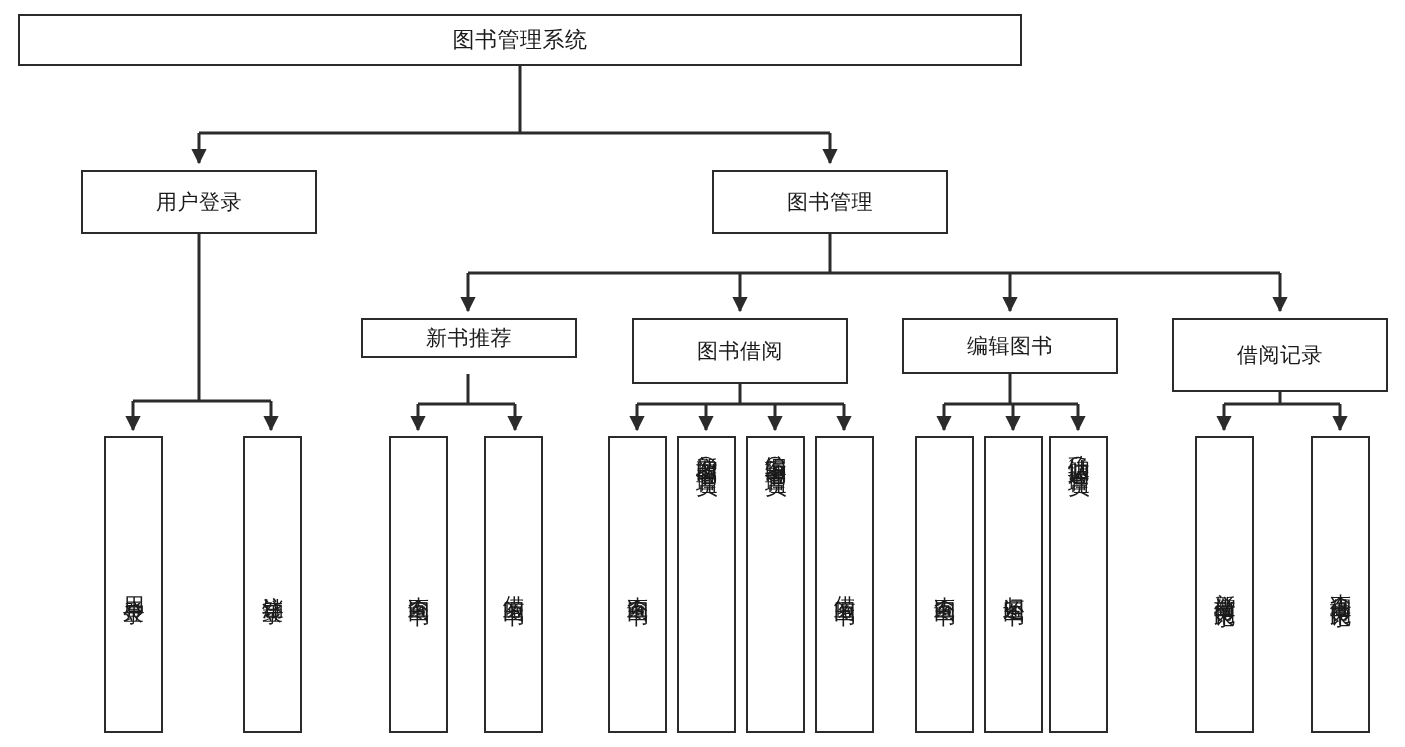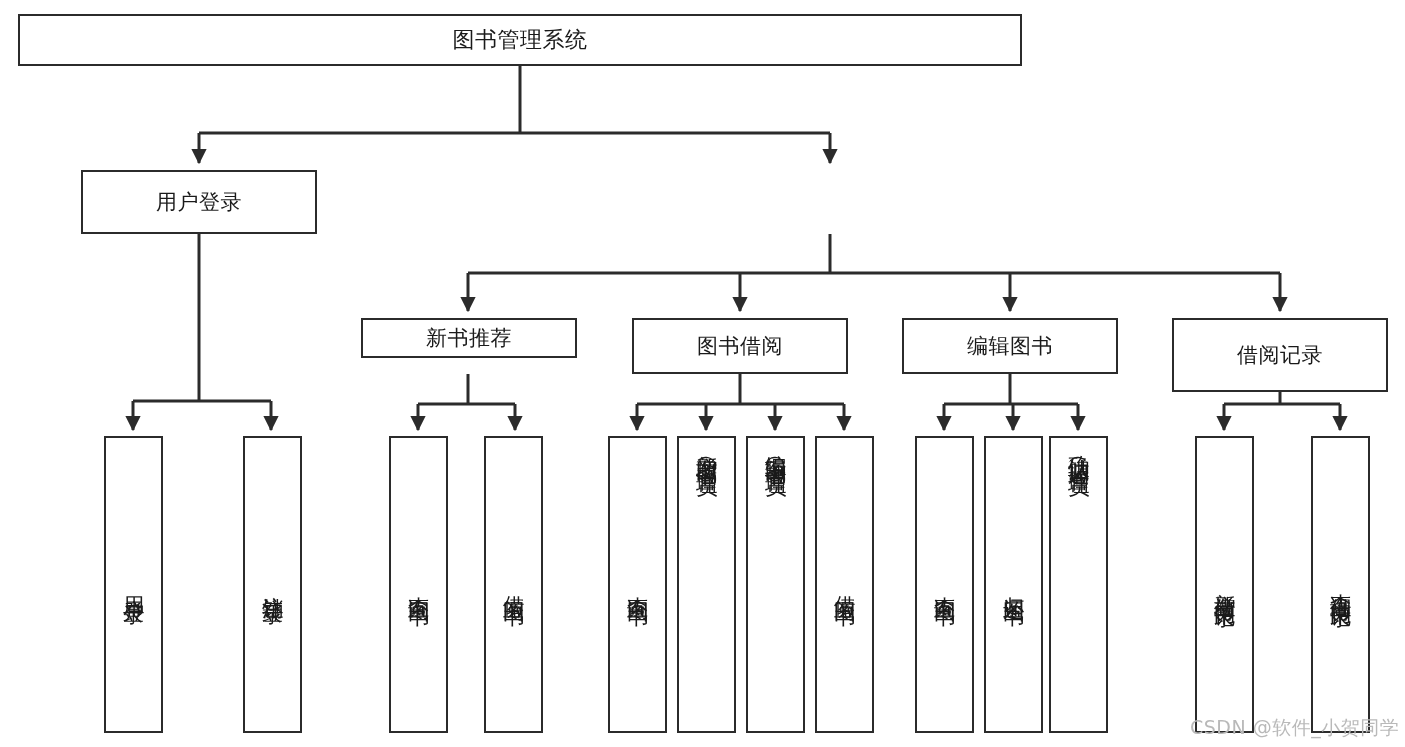--- a/index.html
+++ b/index.html
@@ -134,25 +134,28 @@
     </g>
   </svg>
 
   <div class="node horiz root" style="left:18px; top:14px; width:1004px; height:52px;">
     <span class="lbl">图书管理系统</span>
   </div>
 
   <div class="node horiz" style="left:81px; top:170px; width:236px; height:64px;">
     <span class="lbl">用户登录</span>
   </div>
+  <div class="node horiz" style="left:712px; top:170px; width:236px; height:64px;">
+    <span class="lbl">图书管理</span>
+  </div>
 
   <div class="node horiz" style="left:361px; top:318px; width:216px; height:40px;">
     <span class="lbl">新书推荐</span>
   </div>
-  <div class="node horiz" style="left:632px; top:318px; width:216px; height:56px;">
+  <div class="node horiz" style="left:632px; top:318px; width:216px; height:66px;">
     <span class="lbl">图书借阅</span>
   </div>
   <div class="node horiz" style="left:902px; top:318px; width:216px; height:56px;">
     <span class="lbl">编辑图书</span>
   </div>
   <div class="node horiz" style="left:1172px; top:318px; width:216px; height:74px;">
     <span class="lbl">借阅记录</span>
   </div>
 
   <div class="node vert mid" style="left:104px; top:436px; width:59px; height:297px;">
@@ -192,15 +195,14 @@
     <span class="lbl">确认归还（管理员）</span>
   </div>
 
   <div class="node vert mid" style="left:1195px; top:436px; width:59px; height:297px;">
     <span class="lbl">新增借阅记录</span>
   </div>
   <div class="node vert mid" style="left:1311px; top:436px; width:59px; height:297px;">
     <span class="lbl">查询借阅记录</span>
   </div>
 
-  <div class="watermark" style="left:1190px; top:715px;">CSDN @软件_小贺同学</div>
 
 </div>
 
 </body></html>

